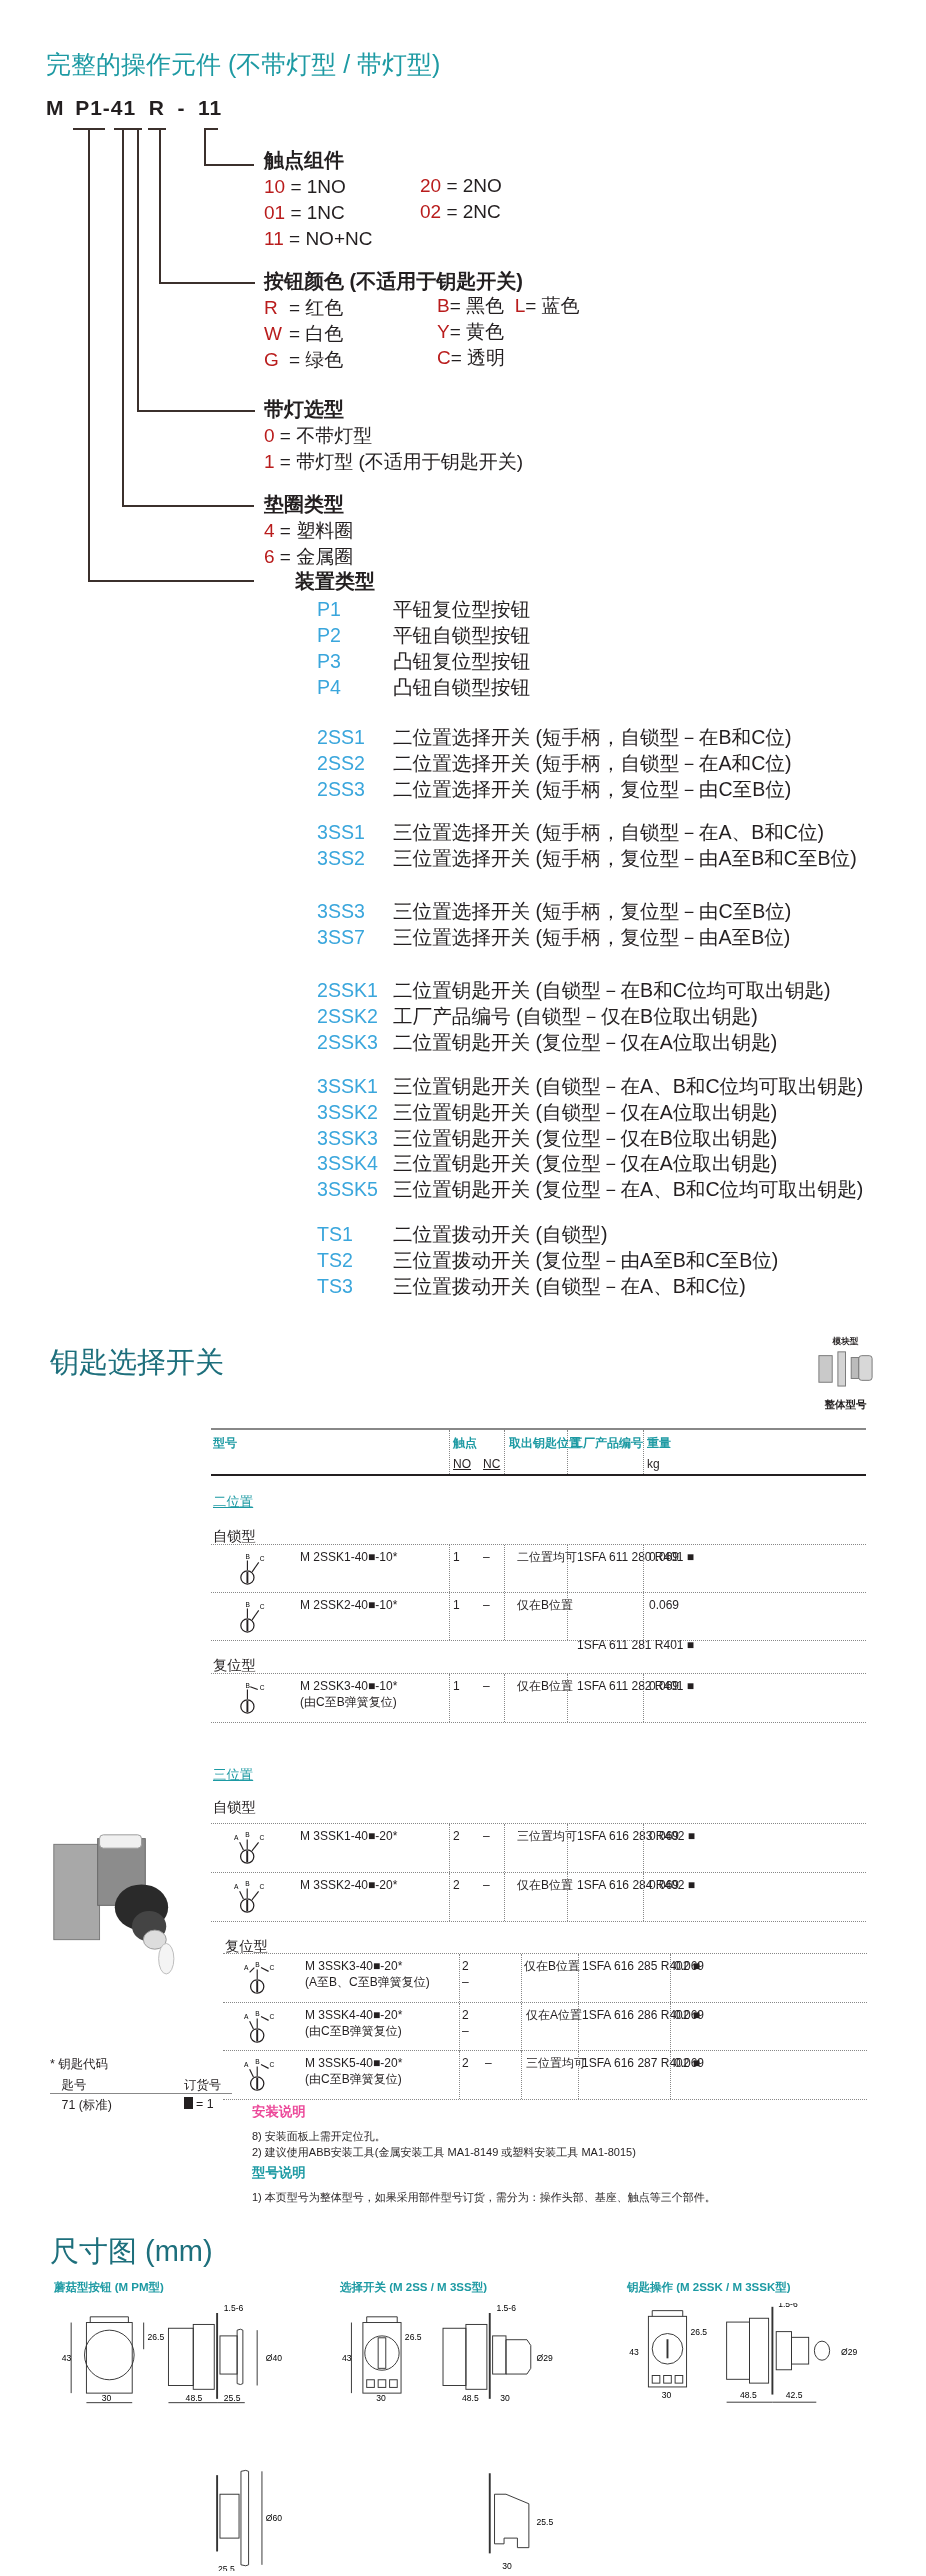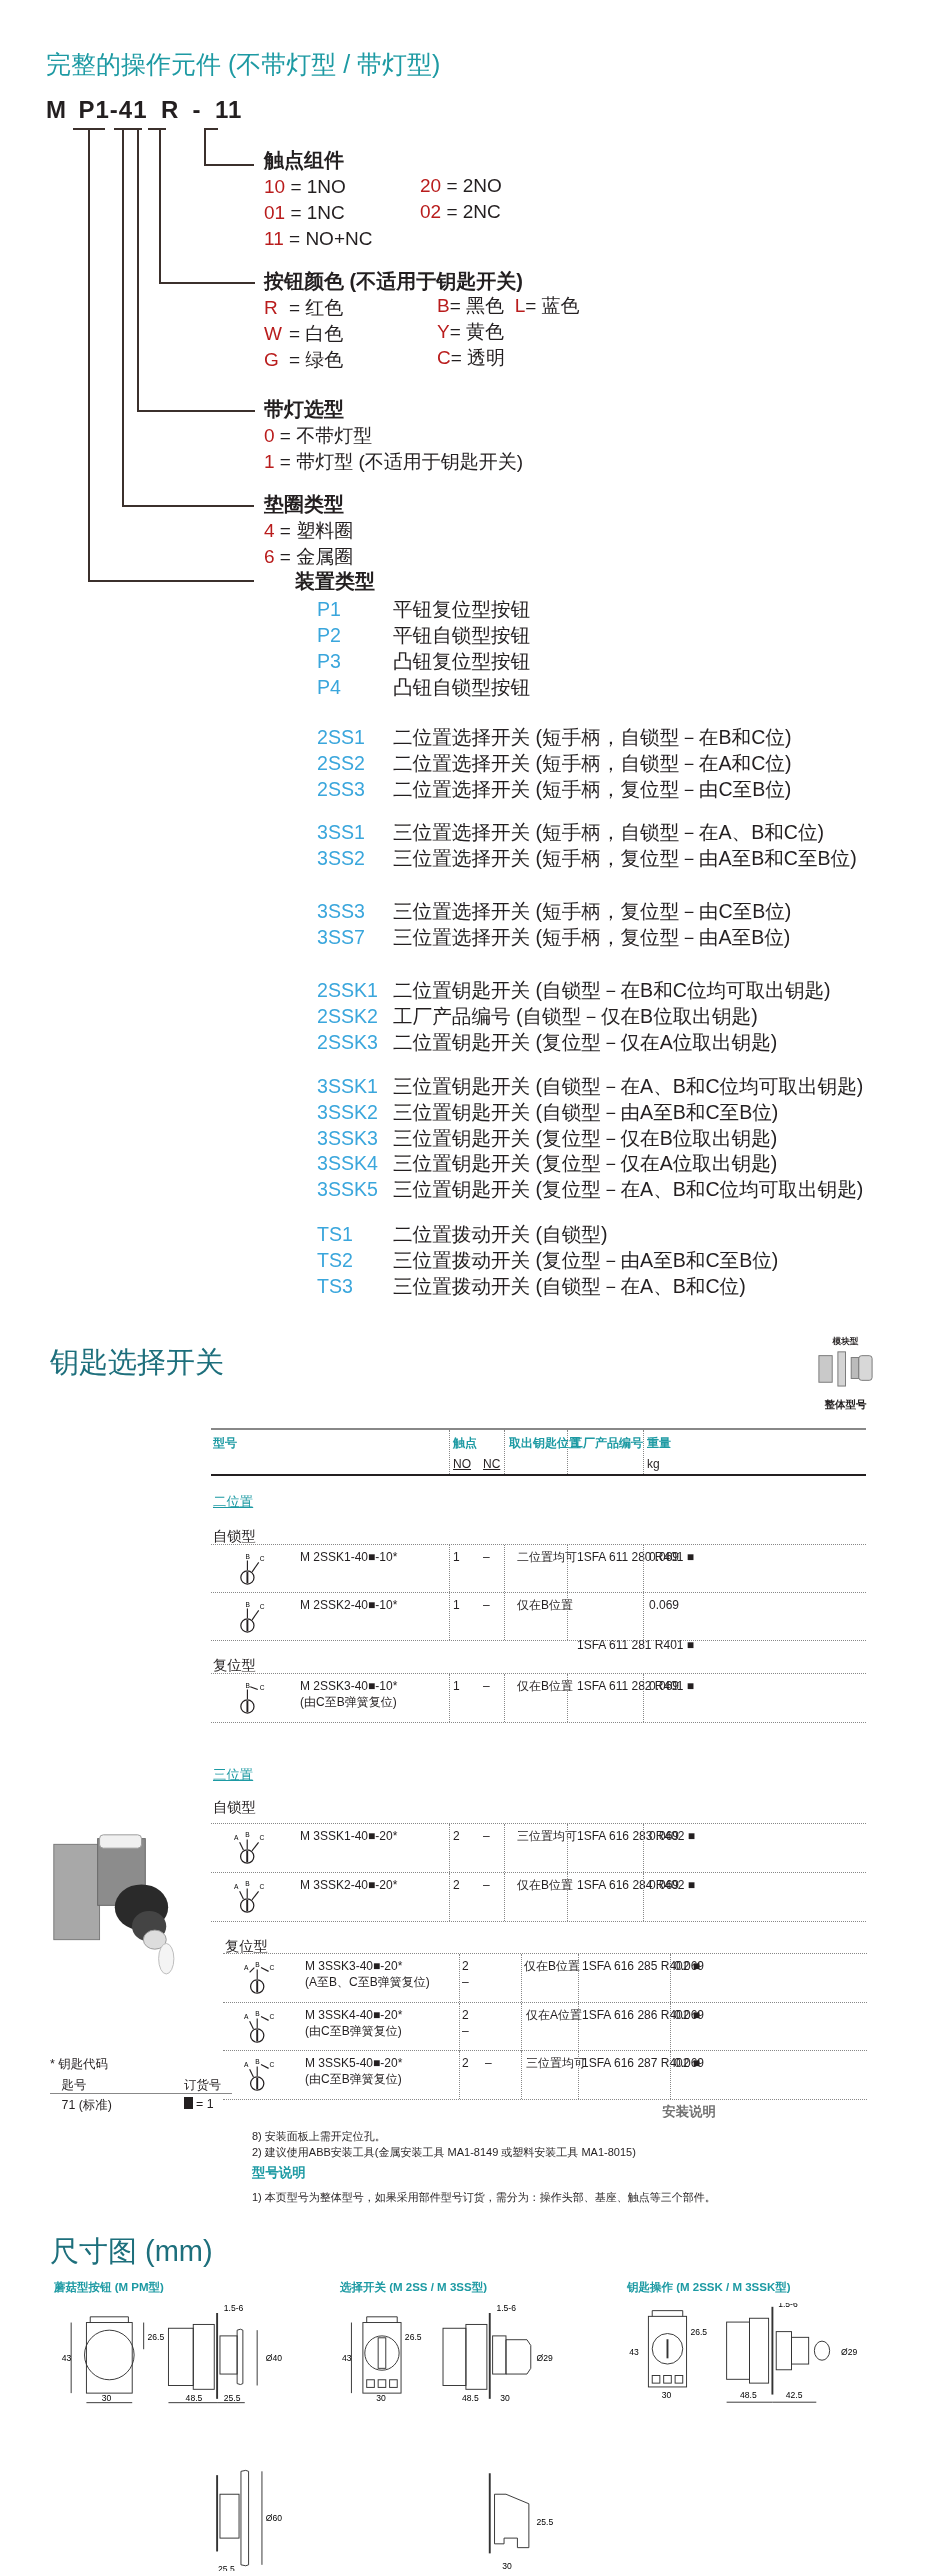--- a/index.html
+++ b/index.html
@@ -1,21 +1,21 @@
 <!DOCTYPE html>
 <html><head>
 <meta charset="utf-8">
 <style>
   * { box-sizing: border-box; margin: 0; padding: 0; }
   html, body { width: 927px; height: 2576px; background: #ffffff; overflow: hidden; }
   body { position: relative; font-family: "Liberation Sans", "DejaVu Sans", sans-serif; color: #231f20; }
   .abs { position: absolute; }
   .blue { color: #b91c1c; }
   .h1 { font-size: 25px; color: #1d9aa3; white-space: nowrap; }
-  .code-title { font-size: 24px; font-weight: bold; letter-spacing: 1px; white-space: nowrap; }
+  .code-title { font-size: 21px; font-weight: bold; letter-spacing: 1px; white-space: nowrap; }
   .grp-title { font-size: 20px; font-weight: bold; white-space: nowrap; }
   .ln { font-size: 19px; line-height: 26px; white-space: nowrap; }
   .line { position: absolute; background: #3b302c; }
   .uline { position: absolute; height: 1.9px; background: #3b302c; }
   .list-row { position: absolute; left: 302px; font-size: 19.6px; white-space: nowrap; margin-left: 15px; }
   .list-row .k { display: inline-block; width: 76px; color: #3aa6dc; }
   .big-h { font-size: 29px; color: #1d6f7c; white-space: nowrap; }
   
   .thc { font-size: 12px; color: #1d9aa3; font-weight: bold; white-space: nowrap; }
   .td { font-size: 12px; white-space: nowrap; line-height: 16px; }
@@ -112,21 +112,21 @@
   <div class="list-row" style="top:845px;"><span class="k">3SS2</span><span>三位置选择开关 (短手柄，复位型－由A至B和C至B位)</span></div>
 
   <div class="list-row" style="top:898px;"><span class="k">3SS3</span><span>三位置选择开关 (短手柄，复位型－由C至B位)</span></div>
   <div class="list-row" style="top:924px;"><span class="k">3SS7</span><span>三位置选择开关 (短手柄，复位型－由A至B位)</span></div>
 
   <div class="list-row" style="top:977px;"><span class="k">2SSK1</span><span>二位置钥匙开关 (自锁型－在B和C位均可取出钥匙)</span></div>
   <div class="list-row" style="top:1003px;"><span class="k">2SSK2</span><span>工厂产品编号 (自锁型－仅在B位取出钥匙)</span></div>
   <div class="list-row" style="top:1029px;"><span class="k">2SSK3</span><span>二位置钥匙开关 (复位型－仅在A位取出钥匙)</span></div>
 
   <div class="list-row" style="top:1073px;"><span class="k">3SSK1</span><span>三位置钥匙开关 (自锁型－在A、B和C位均可取出钥匙)</span></div>
-  <div class="list-row" style="top:1099px;"><span class="k">3SSK2</span><span>三位置钥匙开关 (自锁型－由A至B和C至B位)</span></div>
+  <div class="list-row" style="top:1099px;"><span class="k">3SSK2</span><span>三位置钥匙开关 (自锁型－仅在A位取出钥匙)</span></div>
   <div class="list-row" style="top:1125px;"><span class="k">3SSK3</span><span>三位置钥匙开关 (复位型－仅在B位取出钥匙)</span></div>
   <div class="list-row" style="top:1150px;"><span class="k">3SSK4</span><span>三位置钥匙开关 (复位型－仅在A位取出钥匙)</span></div>
   <div class="list-row" style="top:1176px;"><span class="k">3SSK5</span><span>三位置钥匙开关 (复位型－在A、B和C位均可取出钥匙)</span></div>
 
   <div class="list-row" style="top:1221px;"><span class="k">TS1</span><span>二位置拨动开关 (自锁型)</span></div>
   <div class="list-row" style="top:1247px;"><span class="k">TS2</span><span>三位置拨动开关 (复位型－由A至B和C至B位)</span></div>
   <div class="list-row" style="top:1273px;"><span class="k">TS3</span><span>三位置拨动开关 (自锁型－在A、B和C位)</span></div>
 </div>
 
 <div class="abs big-h" style="left:50px;top:1343px;font-family:Liberation Serif, serif;">钥匙选择开关</div>
@@ -383,21 +383,21 @@
     <span class="abs" style="left:11.5px;top:3.8px;font-size:12.4px;">匙号</span>
     <span class="abs" style="left:134px;top:3.8px;font-size:12.4px;">订货号</span>
   </div>
   <div style="position:relative;height:19px;">
     <span class="abs" style="left:11.5px;top:2.9px;font-size:12.4px;white-space:nowrap;">71 (标准)</span>
     <span class="abs" style="left:134px;top:2.9px;font-size:12.4px;white-space:nowrap;"><span class="sq"></span> <span>= 1</span></span>
   </div>
 </div>
 
 <div class="abs" style="left:252px;top:2103px;">
-  <div style="font-size:13.4px;color:#737373;font-weight:bold;text-align:right;">安装说明</div>
+  <div style="font-size:13.4px;color:#ec4899;font-weight:bold;">安装说明</div>
   <div class="note" style="margin-top:7.6px;">8) 安装面板上需开定位孔。</div>
   <div class="note" style="margin-top:1.9px;">2) 建议使用ABB安装工具(金属安装工具 MA1-8149 或塑料安装工具 MA1-8015)</div>
   <div style="font-size:13.4px;color:#1d9aa3;font-weight:bold;margin-top:3.8px;">型号说明</div>
   <div class="note" style="margin-top:7.6px;">1) 本页型号为整体型号，如果采用部件型号订货，需分为：操作头部、基座、触点等三个部件。</div>
 </div>
 
 <div class="abs big-h" style="left:50px;top:2232px;">尺寸图 (mm)</div>
 
 <div class="abs dim-t" style="left:54px;top:2280px;">蘑菇型按钮 (M PM型)</div>
 <div class="abs dim-t" style="left:340px;top:2280px;">选择开关 (M 2SS / M 3SS型)</div>

